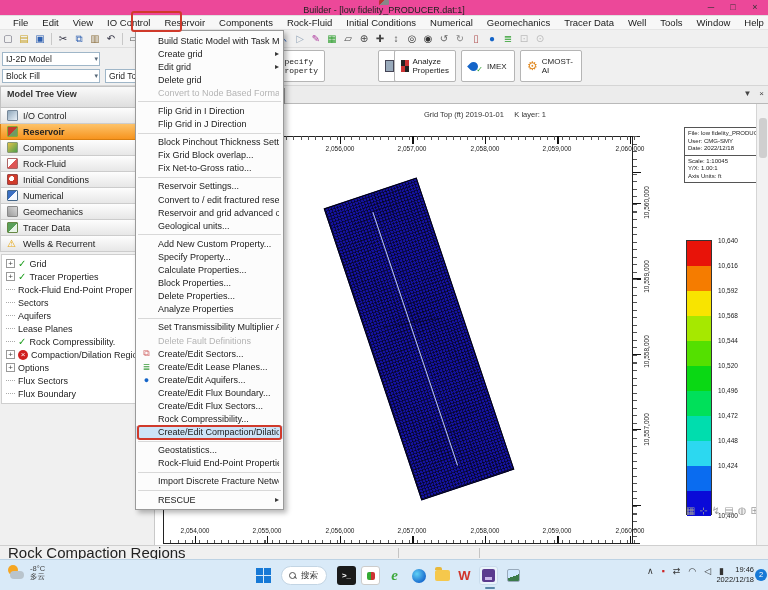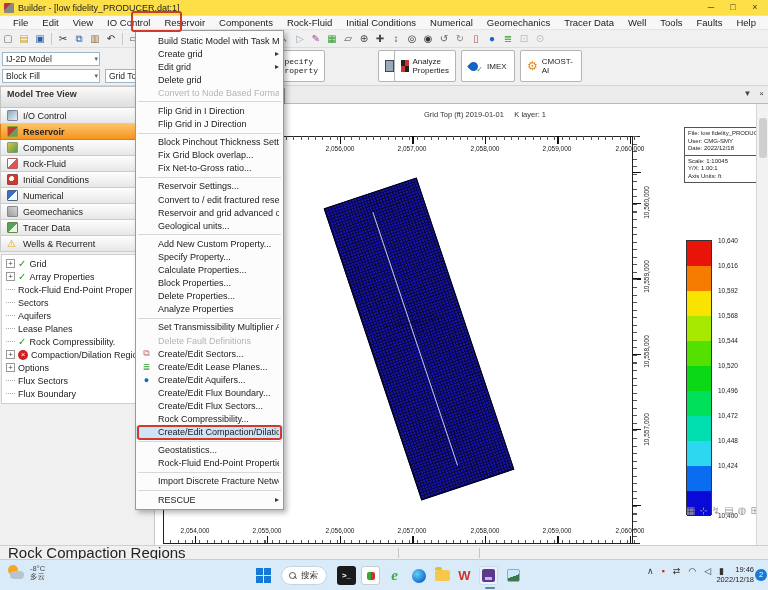--- a/index.html
+++ b/index.html
@@ -1,21 +1,21 @@
 <!DOCTYPE html>
 <html><head>
 <meta charset="utf-8">
 <style>
   * { margin:0; padding:0; box-sizing:border-box; }
   html,body { width:768px; height:590px; overflow:hidden; }
   body { font-family:"Liberation Sans","DejaVu Sans",sans-serif; font-size:10px; color:#1a1a1a; background:#fff; }
   #root { position:absolute; width:768px; height:590px; background:#e8e8e8; overflow:hidden; }
 
   
-  #titlebar { position:absolute; left:0; top:0; width:768px; height:16px; background:#fde047; display:flex; align-items:center; border-bottom:1px solid #e0e0e0;}
+  #titlebar { position:absolute; left:0; top:0; width:768px; height:16px; background:#ec4899; display:flex; align-items:center; border-bottom:1px solid #e0e0e0;flex-direction:column;}
   #appicon { width:10px; height:10px; margin:0 4px 0 4px; background:linear-gradient(135deg,#b33 40%,#888 40%); border-radius:1px; }
   #titletext { font-size:9px; color:#222; }
   #wincontrols { position:absolute; right:2px; top:0; display:flex; }
   .winbtn { width:22px; height:15px; text-align:center; font-size:9px; line-height:15px; color:#333; }
 
   
   #menubar { position:absolute; left:0; top:16px; width:768px; height:14px; background:#f7f7f7; display:flex; align-items:center; padding-left:6px; gap:0; border-bottom:1px solid #e5e5e5; }
   .menuitem { padding:0 7px; font-size:9.5px; line-height:14px; white-space:nowrap; }
   #reservoir-redbox { position:absolute; left:131px; top:11px; width:51px; height:21px; border:2px solid #d03a2b; border-radius:3px; z-index:80; pointer-events:none; }
 
@@ -157,21 +157,21 @@
     <span class="menuitem">IO Control</span>
     <span class="menuitem">Reservoir</span>
     <span class="menuitem">Components</span>
     <span class="menuitem">Rock-Fluid</span>
     <span class="menuitem">Initial Conditions</span>
     <span class="menuitem">Numerical</span>
     <span class="menuitem">Geomechanics</span>
     <span class="menuitem">Tracer Data</span>
     <span class="menuitem">Well</span>
     <span class="menuitem">Tools</span>
-    <span class="menuitem">Faults</span>
+    <span class="menuitem">Window</span>
     <span class="menuitem">Help</span>
   </div>
   <div id="reservoir-redbox"></div>
 
   <div id="toolbar">
     <span class="tico" style="color:#667;">▢</span>
     <span class="tico" style="color:#c9a227;">▤</span>
     <span class="tico" style="color:#2d5fb0;">▣</span>
     <span class="tsep"></span>
     <span class="tico">✂</span>
@@ -281,21 +281,21 @@
       </div>
     <div id="tree">
       <div class="trow">
           <span class="expander">+</span>
           <span class="chk">✓</span>
           <span>Grid</span>
         </div>
       <div class="trow">
           <span class="expander">+</span>
           <span class="chk">✓</span>
-          <span>Array Properties</span>
+          <span>Tracer Properties</span>
         </div>
       <div class="trow">
           <span class="noexp"></span>
           <span>Rock-Fluid End-Point Proper</span>
         </div>
       <div class="trow">
           <span class="noexp"></span>
           <span>Sectors</span>
         </div>
       <div class="trow">

